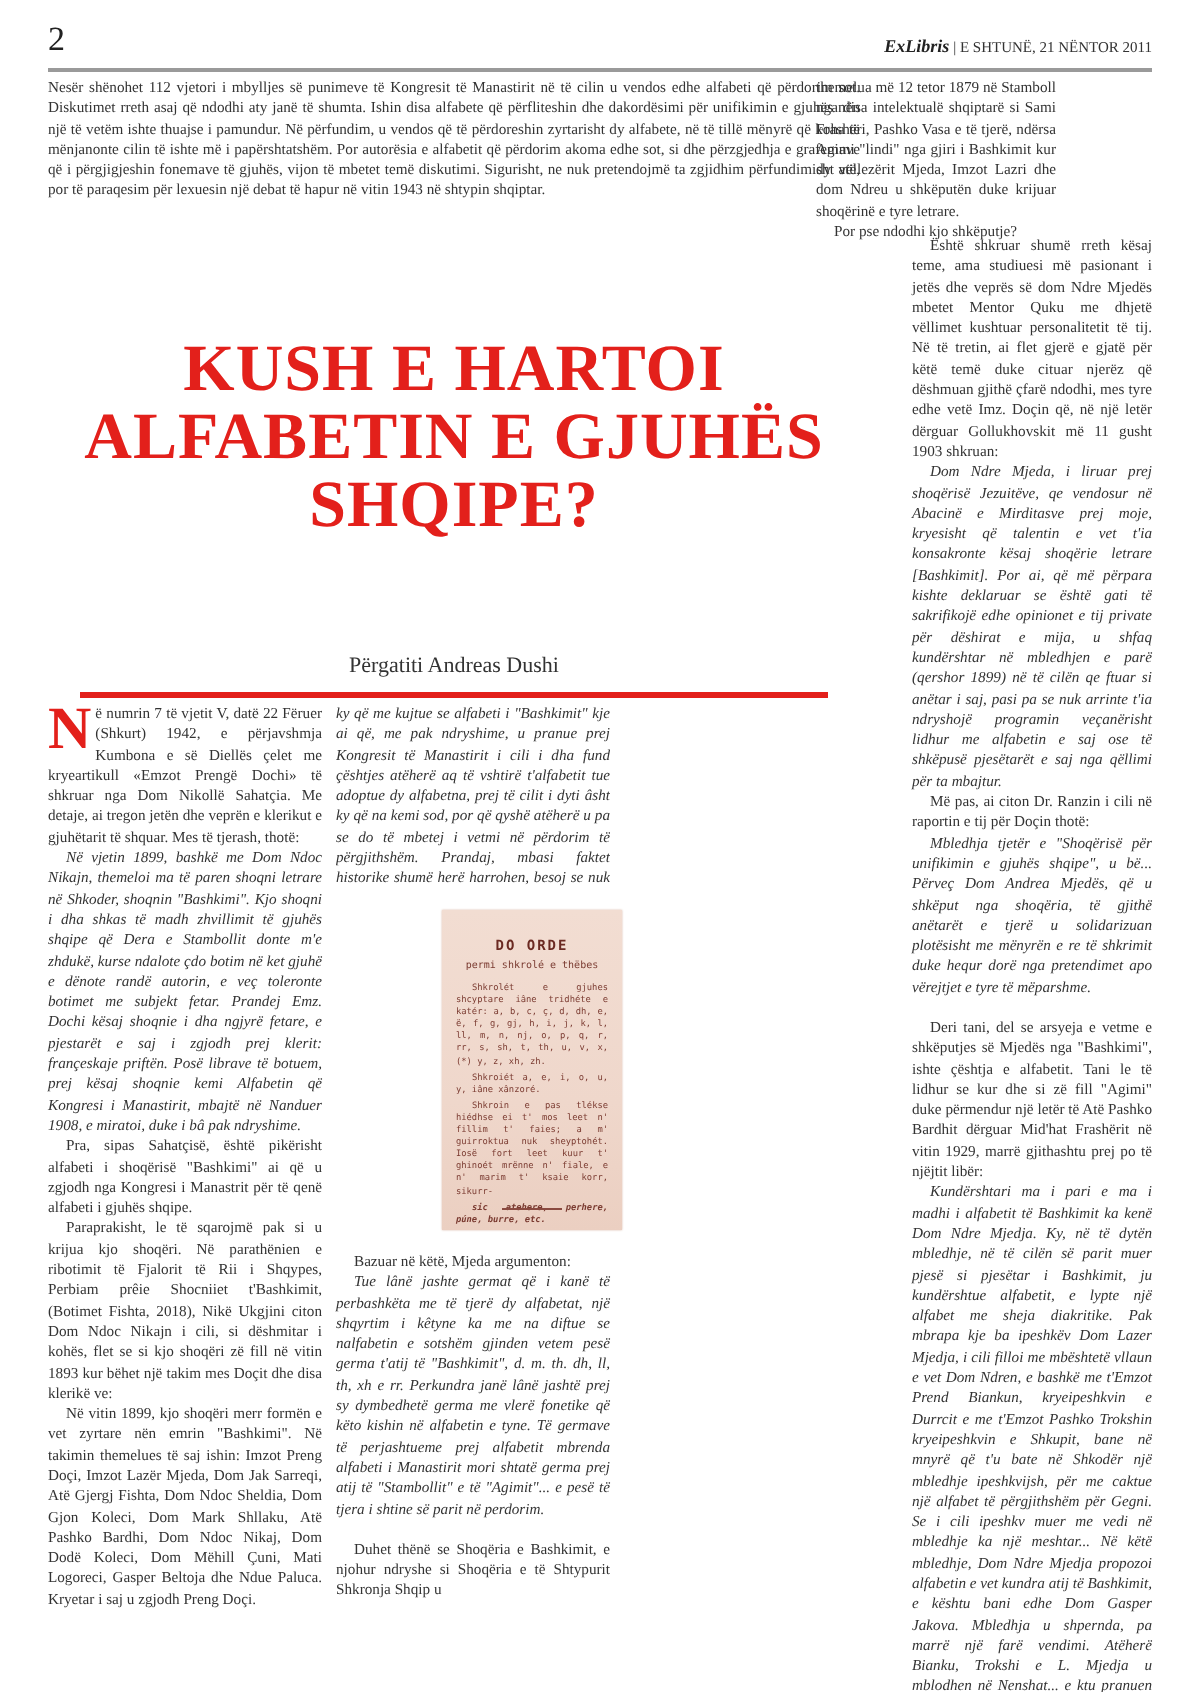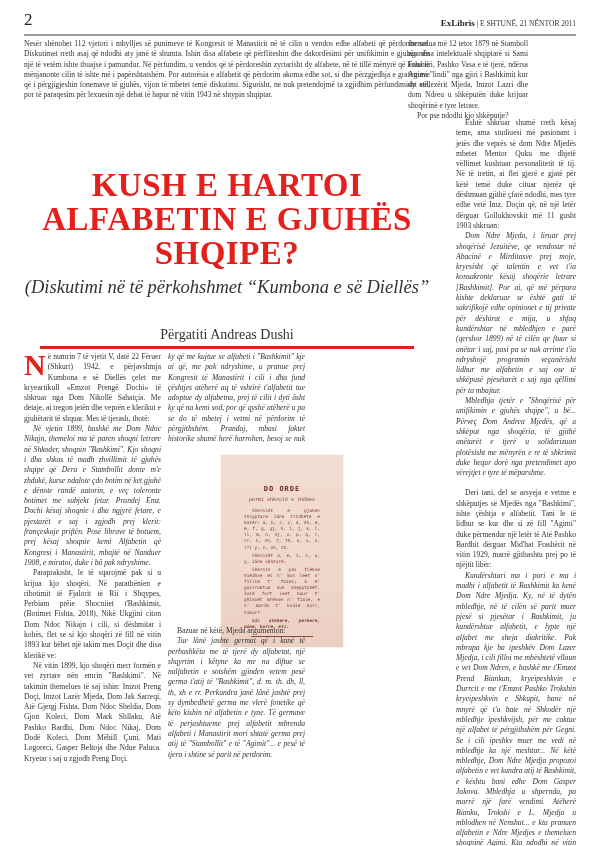--- a/index.html
+++ b/index.html
@@ -1,35 +1,35 @@
 <!DOCTYPE html>
 <html><head>
 <meta charset="utf-8">
 <style>
   html, body { margin:0; padding:0; background:#fff; }
   body { width:600px; height:846px; overflow:hidden; position:relative; font-family:"DejaVu Serif", serif; color:#2a2a2a; }
   .header { position:absolute; left:24px; right:24px; top:16px; height:18px; border-bottom:2px solid #9a9a9a; }
   .page-num { position:absolute; left:0; top:-6px; font-size:17px; font-family:"Liberation Serif", serif; color:#222; }
   .masthead { position:absolute; right:0; top:2px; font-size:7.5px; font-family:"Liberation Serif", serif; color:#333; white-space:nowrap; }
-  .masthead .brand { font-weight:bold; font-size:9px; color:#222; }
+  .masthead .brand { font-weight:bold; font-size:9px; color:#222;font-style:italic; }
   .col { position:absolute; font-family:"Liberation Serif", serif; font-size:7.6px; line-height:10.3px; text-align:justify; color:#333; }
   .col p { margin:0; text-indent:9px; }
   .col p.noindent { text-indent:0; }
   .col p.it { font-style:italic; }
   .col p.gap { margin-top:10px; }
   .intro { left:24px; top:39px; width:406px; }
   .title { position:absolute; left:24px; width:406px; top:168px; text-align:center; color:#e3201b; font-family:"Liberation Serif", serif; font-weight:bold; font-size:33px; line-height:34px; letter-spacing:0.5px; }
   .subtitle { position:absolute; left:24px; width:406px; top:275px; text-align:center; font-family:"Liberation Serif", serif; font-style:italic; font-size:18.5px; line-height:24px; color:#333; }
-  .byline { position:absolute; left:24px; width:406px; top:327px; text-align:center; font-family:"Liberation Serif", serif; font-size:14px; color:#333; }
+  .byline { position:absolute; left:24px; width:406px; top:327px; text-align:center; font-family:"Liberation Serif", serif; font-size:11px; color:#333; }
   .red-rule { position:absolute; left:40px; width:374px; top:346px; height:3px; background:#e3201b; }
   .c1 { left:24px; top:352px; width:137px; }
   .c2 { left:168px; top:352px; width:137px; }
   .c3 { left:312px; top:39px; width:137px; }
   .dropcap { float:left; font-size:30px; line-height:24px; color:#e3201b; font-weight:bold; margin:1px 2px 0 0; font-family:"Liberation Serif", serif; }
-  .doc-image { position:absolute; left:221px; top:455px; width:90px; height:160px; background:linear-gradient(180deg,#f2ddd2 0%,#efd7cb 60%,#ebcfc1 100%); box-shadow:0 0 1px #d8b8a8; padding:16px; overflow:hidden; }
+  .doc-image { position:absolute; left:221px; top:455px; width:90px; height:160px; background:linear-gradient(180deg,#f2ddd2 0%,#efd7cb 60%,#ebcfc1 100%); box-shadow:0 0 1px #d8b8a8; padding:0; overflow:hidden; }
   .doc-image .di-title { text-align:center; font-family:"DejaVu Sans Mono", monospace; font-weight:bold; font-size:7px; color:#6b2a22; margin-top:14px; letter-spacing:1px; }
   .doc-image .di-sub { text-align:center; font-family:"DejaVu Sans Mono", monospace; font-size:5px; color:#7a3a30; margin-top:3px; }
   .doc-image .di-body { margin:6px 7px 0 7px; font-family:"DejaVu Sans Mono", monospace; font-size:4.4px; line-height:6.1px; color:#7a3a30; text-align:justify; }
   .doc-image .di-body p { margin:0 0 2px 0; text-indent:8px; }
   .doc-image .di-body p.itb { font-style:italic; font-weight:bold; }
   .doc-image .di-rule { position:absolute; left:30px; right:30px; bottom:10px; height:1px; background:#8a4a40; }
   .c2b { left:168px; top:626px; width:137px; }
 </style>
 </head>
 <body>
@@ -43,29 +43,29 @@
   </span>
 </div>
 
 <div class="col intro">
   <p class="noindent">Nesër shënohet 112 vjetori i mbylljes së punimeve të Kongresit të Manastirit në të cilin u vendos edhe alfabeti që përdorim sot. Diskutimet rreth asaj që ndodhi aty janë të shumta. Ishin disa alfabete që përfliteshin dhe dakordësimi për unifikimin e gjuhës nën një të vetëm ishte thuajse i pamundur. Në përfundim, u vendos që të përdoreshin zyrtarisht dy alfabete, në të tillë mënyrë që koha të mënjanonte cilin të ishte më i papërshtatshëm. Por autorësia e alfabetit që përdorim akoma edhe sot, si dhe përzgjedhja e grafemave që i përgjigjeshin fonemave të gjuhës, vijon të mbetet temë diskutimi. Sigurisht, ne nuk pretendojmë ta zgjidhim përfundimisht atë, por të paraqesim për lexuesin një debat të hapur në vitin 1943 në shtypin shqiptar.</p>
 </div>
 
 <div class="title">KUSH E HARTOI ALFABETIN E GJUHËS SHQIPE?</div>
 
 <div class="subtitle">
-  <div>(Diskutimi në të përkohshmet “Kumbona e së Diellës”</div>
 </div>
 
 <div class="byline">Përgatiti Andreas Dushi</div>
 <div class="red-rule"></div>
 
 <div class="col c1">
   <p class="noindent"><span class="dropcap">N</span><span>ë numrin 7 të vjetit V, datë 22 Fëruer (Shkurt) 1942, e përjavshmja Kumbona e së Diellës çelet me kryeartikull «Emzot Prengë Dochi» të shkruar nga Dom Nikollë Sahatçia. Me detaje, ai tregon jetën dhe veprën e klerikut e gjuhëtarit të shquar. Mes të tjerash, thotë:</span></p>
   <p class="it">Në vjetin 1899, bashkë me Dom Ndoc Nikajn, themeloi ma të paren shoqni letrare në Shkoder, shoqnin "Bashkimi". Kjo shoqni i dha shkas të madh zhvillimit të gjuhës shqipe që Dera e Stambollit donte m'e zhdukë, kurse ndalote çdo botim në ket gjuhë e dënote randë autorin, e veç toleronte botimet me subjekt fetar. Prandej Emz. Dochi kësaj shoqnie i dha ngjyrë fetare, e pjestarët e saj i zgjodh prej klerit: françeskaje priftën. Posë librave të botuem, prej kësaj shoqnie kemi Alfabetin që Kongresi i Manastirit, mbajtë në Nanduer 1908, e miratoi, duke i bâ pak ndryshime.</p>
+  <p>Pra, sipas Sahatçisë, është pikërisht alfabeti i shoqërisë "Bashkimi" ai që u zgjodh nga Kongresi i Manastrit për të qenë alfabeti i gjuhës shqipe.</p>
   <p>Paraprakisht, le të sqarojmë pak si u krijua kjo shoqëri. Në parathënien e ribotimit të Fjalorit të Rii i Shqypes, Perbiam prêie Shocniiet t'Bashkimit, (Botimet Fishta, 2018), Nikë Ukgjini citon Dom Ndoc Nikajn i cili, si dëshmitar i kohës, flet se si kjo shoqëri zë fill në vitin 1893 kur bëhet një takim mes Doçit dhe disa klerikë ve:</p>
   <p>Në vitin 1899, kjo shoqëri merr formën e vet zyrtare nën emrin "Bashkimi". Në takimin themelues të saj ishin: Imzot Preng Doçi, Imzot Lazër Mjeda, Dom Jak Sarreqi, Atë Gjergj Fishta, Dom Ndoc Sheldia, Dom Gjon Koleci, Dom Mark Shllaku, Atë Pashko Bardhi, Dom Ndoc Nikaj, Dom Dodë Koleci, Dom Mëhill Çuni, Mati Logoreci, Gasper Beltoja dhe Ndue Paluca. Kryetar i saj u zgjodh Preng Doçi.</p>
 
 </div>
 
 <div class="col c2" style="height:94px; overflow:hidden;">
   <p class="it noindent">ky që me kujtue se alfabeti i "Bashkimit" kje ai që, me pak ndryshime, u pranue prej Kongresit të Manastirit i cili i dha fund çështjes atëherë aq të vshtirë t'alfabetit tue adoptue dy alfabetna, prej të cilit i dyti âsht ky që na kemi sod, por që qyshë atëherë u pa se do të mbetej i vetmi në përdorim të përgjithshëm. Prandaj, mbasi faktet historike shumë herë harrohen, besoj se nuk âsht keq me kërkue e me pa se çka alfabeti i sotshëm kâ marrë e çka kâ lânë prej atij të "Bashkimit".</p>
 
 </div>
 
@@ -77,29 +77,31 @@
     <p>Shkroiét a, e, i, o, u, y, iâne xânzoré.</p>
     <p>Shkroin e pas tlékse hiédhse ei t' mos leet n' fillim t' faies; a m' guirroktua nuk sheyptohét. Iosë fort leet kuur t' ghinoét mrënne n' fiale, e n' marim t' ksaie korr, sikurr-</p>
     <p class="itb">sic atehere, perhere, púne, burre, etc.</p>
   </div>
   <div class="di-rule"></div>
 </div>
 
 <div class="col c2b">
   <p>Bazuar në këtë, Mjeda argumenton:</p>
   <p class="it">Tue lânë jashte germat që i kanë të perbashkëta me të tjerë dy alfabetat, një shqyrtim i kêtyne ka me na diftue se nalfabetin e sotshëm gjinden vetem pesë germa t'atij të "Bashkimit", d. m. th. dh, ll, th, xh e rr. Perkundra janë lânë jashtë prej sy dymbedhetë germa me vlerë fonetike që këto kishin në alfabetin e tyne. Të germave të perjashtueme prej alfabetit mbrenda alfabeti i Manastirit mori shtatë germa prej atij të "Stambollit" e të "Agimit"... e pesë të tjera i shtine së parit në perdorim.</p>
+  <p class="gap">Duhet thënë se Shoqëria e Bashkimit, e njohur ndryshe si Shoqëria e të Shtypurit Shkronja Shqip u</p>
 </div>
 
 <div class="col c3" style="width:264px; left:312px;">
   <div style="margin-left:96px; width:120px;">
     <p class="noindent">themelua më 12 tetor 1879 në Stamboll nga disa intelektualë shqiptarë si Sami Frashëri, Pashko Vasa e të tjerë, ndërsa Agimi "lindi" nga gjiri i Bashkimit kur dy vëllezërit Mjeda, Imzot Lazri dhe dom Ndreu u shkëputën duke krijuar shoqërinë e tyre letrare.</p>
     <p>Por pse ndodhi kjo shkëputje?</p>
   </div>
 </div>
 
 <div class="col" style="left:456px; top:108px; width:120px;">
   <p class="gap">Është shkruar shumë rreth kësaj teme, ama studiuesi më pasionant i jetës dhe veprës së dom Ndre Mjedës mbetet Mentor Quku me dhjetë vëllimet kushtuar personalitetit të tij. Në të tretin, ai flet gjerë e gjatë për këtë temë duke cituar njerëz që dëshmuan gjithë çfarë ndodhi, mes tyre edhe vetë Imz. Doçin që, në një letër dërguar Gollukhovskit më 11 gusht 1903 shkruan:</p>
   <p class="it">Dom Ndre Mjeda, i liruar prej shoqërisë Jezuitëve, qe vendosur në Abacinë e Mirditasve prej moje, kryesisht që talentin e vet t'ia konsakronte kësaj shoqërie letrare [Bashkimit]. Por ai, që më përpara kishte deklaruar se është gati të sakrifikojë edhe opinionet e tij private për dëshirat e mija, u shfaq kundërshtar në mbledhjen e parë (qershor 1899) në të cilën qe ftuar si anëtar i saj, pasi pa se nuk arrinte t'ia ndryshojë programin veçanërisht lidhur me alfabetin e saj ose të shkëpusë pjesëtarët e saj nga qëllimi për ta mbajtur.</p>
+  <p>Më pas, ai citon Dr. Ranzin i cili në raportin e tij për Doçin thotë:</p>
   <p class="it">Mbledhja tjetër e "Shoqërisë për unifikimin e gjuhës shqipe", u bë... Përveç Dom Andrea Mjedës, që u shkëput nga shoqëria, të gjithë anëtarët e tjerë u solidarizuan plotësisht me mënyrën e re të shkrimit duke hequr dorë nga pretendimet apo vërejtjet e tyre të mëparshme.</p>
   <p class="gap">Deri tani, del se arsyeja e vetme e shkëputjes së Mjedës nga "Bashkimi", ishte çështja e alfabetit. Tani le të lidhur se kur dhe si zë fill "Agimi" duke përmendur një letër të Atë Pashko Bardhit dërguar Mid'hat Frashërit në vitin 1929, marrë gjithashtu prej po të njëjtit libër:</p>
   <p class="it">Kundërshtari ma i pari e ma i madhi i alfabetit të Bashkimit ka kenë Dom Ndre Mjedja. Ky, në të dytën mbledhje, në të cilën së parit muer pjesë si pjesëtar i Bashkimit, ju kundërshtue alfabetit, e lypte një alfabet me sheja diakritike. Pak mbrapa kje ba ipeshkëv Dom Lazer Mjedja, i cili filloi me mbështetë vllaun e vet Dom Ndren, e bashkë me t'Emzot Prend Biankun, kryeipeshkvin e Durrcit e me t'Emzot Pashko Trokshin kryeipeshkvin e Shkupit, bane në mnyrë që t'u bate në Shkodër një mbledhje ipeshkvijsh, për me caktue një alfabet të përgjithshëm për Gegni. Se i cili ipeshkv muer me vedi në mbledhje ka një meshtar... Në këtë mbledhje, Dom Ndre Mjedja propozoi alfabetin e vet kundra atij të Bashkimit, e kështu bani edhe Dom Gasper Jakova. Mbledhja u shpernda, pa marrë një farë vendimi. Atëherë Bianku, Trokshi e L. Mjedja u mblodhen në Nenshat... e ktu pranuen alfabetin e Ndre Mjedjes e themeluen shoqninë Agimi. Kta ndodhi në vitin 1901.</p>
 
 </div>
 
 </body></html>

